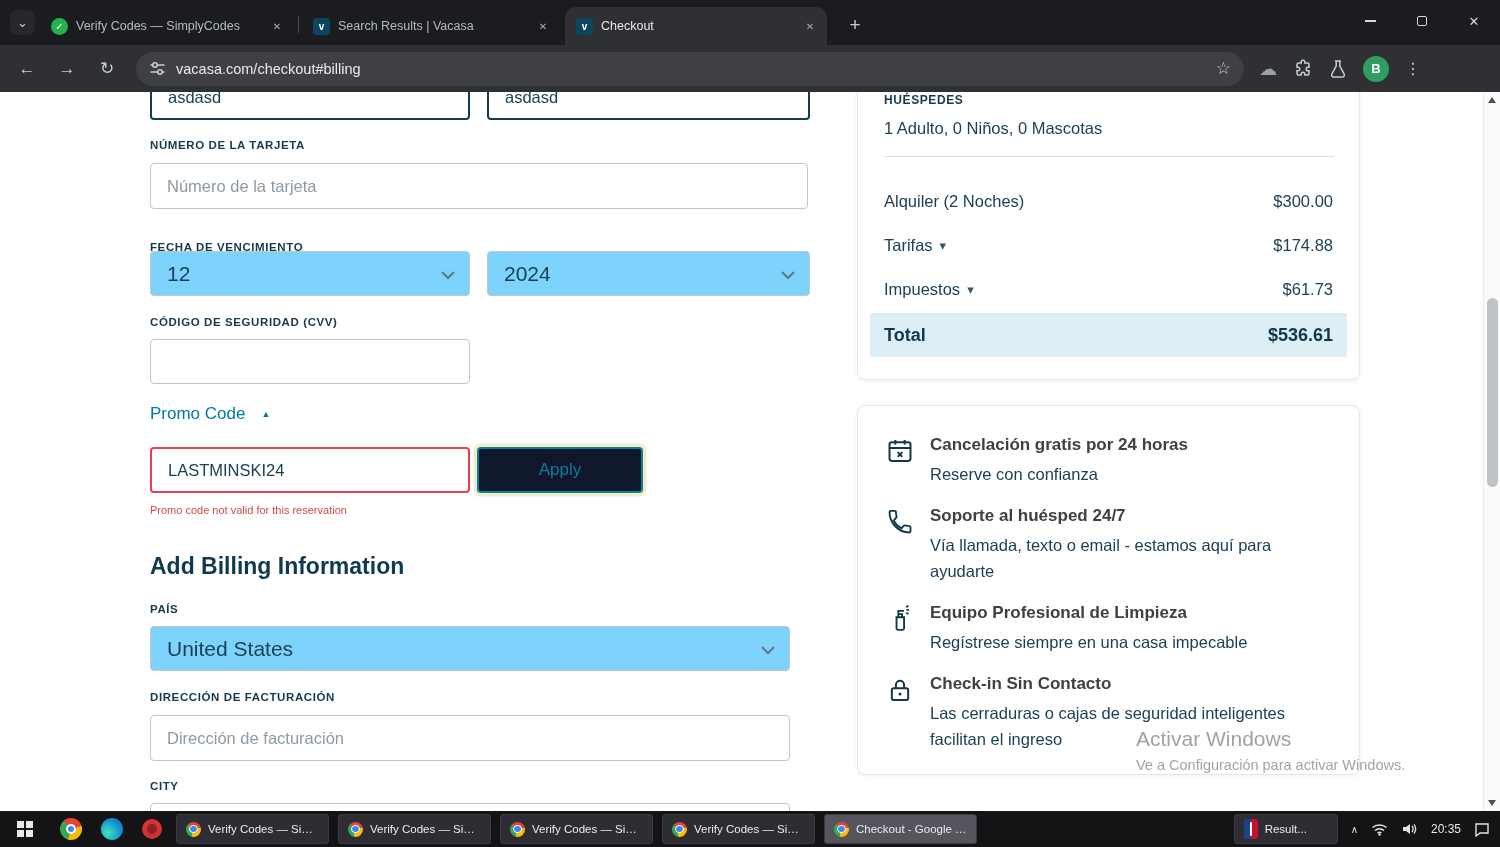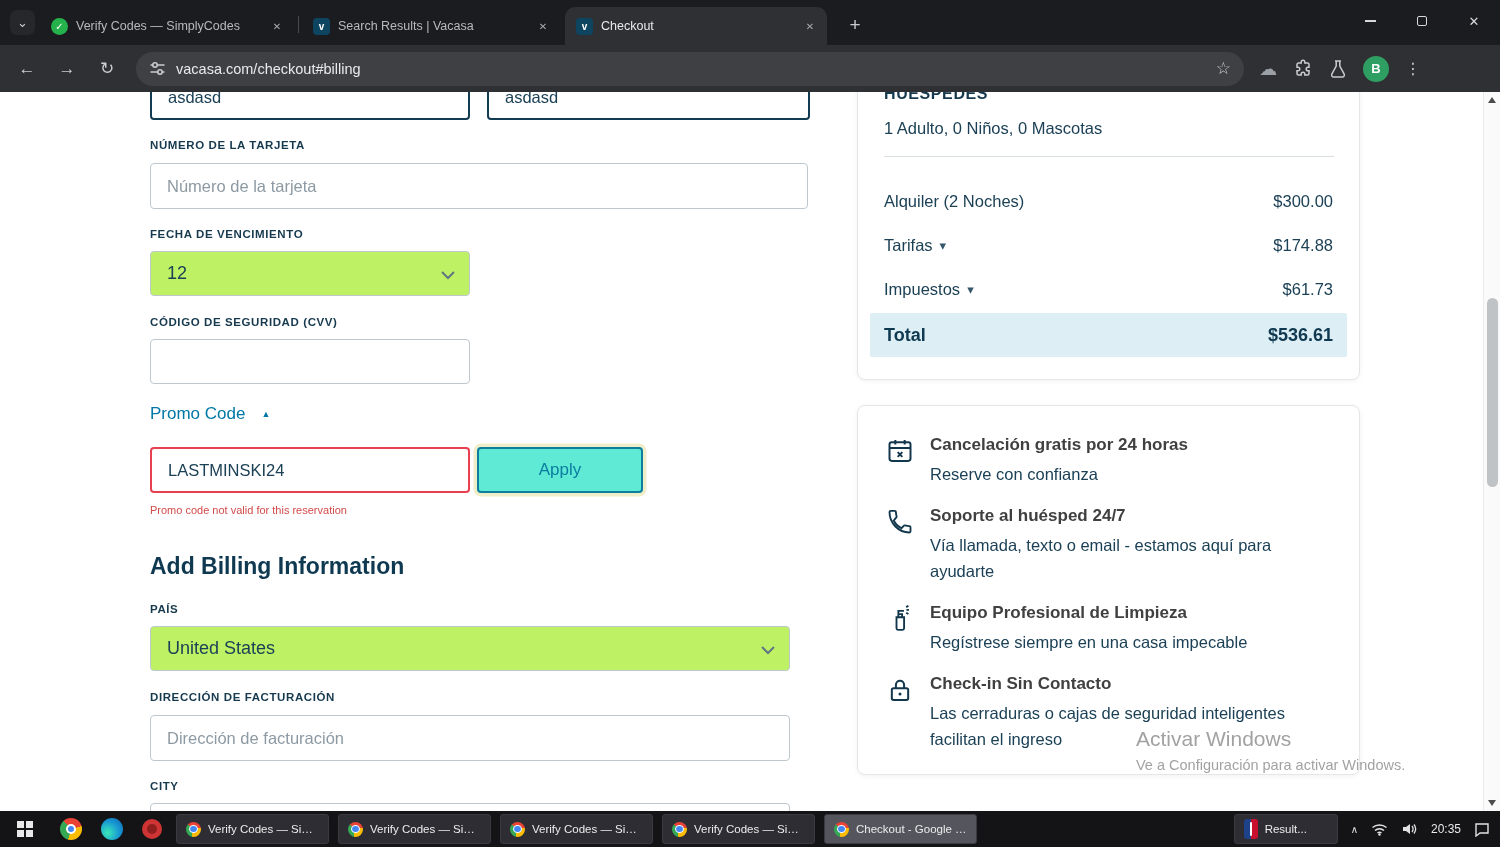--- a/index.html
+++ b/index.html
@@ -36,48 +36,48 @@
   .cloudi{color:#9aa0a6;font-size:18px;line-height:1;}
   .avatar{width:26px;height:26px;border-radius:50%;background:#2f9e63;color:#fff;font-size:13px;font-weight:bold;display:flex;align-items:center;justify-content:center;}
   .kebab{color:#c9ccd0;font-size:16px;}
 
   
   .page{position:absolute;top:92px;left:0;width:1500px;height:719px;background:#fff;overflow:hidden;}
   .flabel{position:absolute;font-size:11.5px;font-weight:bold;letter-spacing:.6px;color:#16394e;}
   .finput{position:absolute;height:46px;border:1px solid #bcc8ce;border-radius:4px;background:#fff;font-size:16.5px;color:#1c4156;padding:0 16px;font-family:inherit;outline:none;}
   .finput::placeholder{color:#8d9aa3;}
   .finput.filled{border:2px solid #123c52;}
-  .fselect{position:absolute;height:45px;border:1px solid #bcc8ce;border-radius:4px;background:#bef264;display:flex;align-items:center;padding:0 52px 0 16px;font-size:18px;color:#1c4156;}
+  .fselect{position:absolute;height:45px;border:1px solid #bcc8ce;border-radius:4px;background:#7dd3fc;display:flex;align-items:center;padding:0 52px 0 16px;font-size:21px;color:#1c4156;}
   .fselect svg{position:absolute;right:13px;top:18px;}
   #top-input-1{left:150px;top:-18px;width:320px;}
   #top-input-2{left:487px;top:-18px;width:323px;}
   #card-label{left:150px;top:47px;}
   #card-input{left:150px;top:71px;width:658px;}
-  #exp-label{left:150px;top:136px;}
+  #exp-label{left:150px;top:149px;}
   #month-select{left:150px;top:159px;width:320px;}
   #year-select{left:487px;top:159px;width:323px;}
   #cvv-label{left:150px;top:224px;}
   #cvv-input{left:150px;top:247px;width:320px;height:45px;}
   .promo-toggle{position:absolute;left:150px;top:312px;color:#0077a7;font-size:17px;display:flex;align-items:center;gap:16px;cursor:pointer;}
   .promo-toggle .caret{font-size:9px;}
   #promo-input{left:150px;top:355px;width:320px;border:2px solid #e8404e;}
-  #apply-btn{position:absolute;left:477px;top:355px;width:166px;height:46px;background:#5eead4;border:2px solid #0c7e9e;border-radius:4px;color:#0b7da0;font-size:17px;font-family:inherit;box-shadow:0 0 0 3.5px #f0eec9;cursor:pointer;}
+  #apply-btn{position:absolute;left:477px;top:355px;width:166px;height:46px;background:#0f172a;border:2px solid #0c7e9e;border-radius:4px;color:#0b7da0;font-size:17px;font-family:inherit;box-shadow:0 0 0 3.5px #f0eec9;cursor:pointer;}
   #promo-error{position:absolute;left:150px;top:412px;font-size:11px;color:#d34a4a;}
   #billing-heading{position:absolute;left:150px;top:461px;font-size:23px;font-weight:800;color:#0f3950;}
   #country-label{left:150px;top:511px;}
   #country-select{left:150px;top:534px;width:640px;}
   #address-label{left:150px;top:599px;}
   #address-input{left:150px;top:623px;width:640px;}
   #city-label{left:150px;top:688px;}
   #city-input{left:150px;top:711px;width:640px;}
 
   
   .card{position:absolute;background:#fff;border:1px solid #e3e7ea;border-radius:8px;box-shadow:0 1px 5px rgba(0,0,0,.06);}
   #summary-card{left:857px;top:-34px;width:503px;height:322px;}
-  .guests-label{position:absolute;left:26px;top:26px;font-size:16px;font-weight:bold;letter-spacing:.6px;color:#16394e;}
+  .guests-label{position:absolute;left:26px;top:34px;font-size:12px;font-weight:bold;letter-spacing:.6px;color:#16394e;}
   .guests-value{position:absolute;left:26px;top:60px;font-size:16.5px;color:#1c4156;}
   .divider{position:absolute;left:26px;top:97px;width:450px;height:1px;background:#d9dee1;}
   .srow{position:absolute;left:26px;right:26px;display:flex;justify-content:space-between;font-size:16.5px;color:#1c4156;}
   .srow .rlabel{display:flex;align-items:center;gap:7px;}
   .srow .rcaret{font-size:13px;color:#35566b;}
   #srow-1{top:133px;} #srow-2{top:177px;} #srow-3{top:221px;}
   .total-row{position:absolute;left:12px;right:12px;top:254px;height:44px;background:#ddeef5;display:flex;align-items:center;justify-content:space-between;padding:0 14px;font-size:18px;font-weight:bold;color:#0f3950;border-radius:2px;}
 
   #benefits-card{left:857px;top:313px;width:503px;height:370px;}
   .b-item{position:absolute;left:26px;right:20px;}
@@ -198,20 +198,26 @@
     <div class="flabel" id="card-label">NÚMERO DE LA TARJETA</div>
     <input class="finput" id="card-input" placeholder="Número de la tarjeta" style="">
 
     <div class="flabel" id="exp-label">FECHA DE VENCIMIENTO</div>
     <div class="fselect" id="month-select">
       <span>12</span>
       <svg width="16" height="10" viewBox="0 0 16 10">
           <path d="M2 2l6 6 6-6" fill="none" stroke="#5f7683" stroke-width="2"></path>
         </svg>
     </div>
+    <div class="fselect" id="year-select">
+      <span>2024</span>
+      <svg width="16" height="10" viewBox="0 0 16 10">
+          <path d="M2 2l6 6 6-6" fill="none" stroke="#5f7683" stroke-width="2"></path>
+        </svg>
+    </div>
 
     <div class="flabel" id="cvv-label">CÓDIGO DE SEGURIDAD (CVV)</div>
     <input class="finput" id="cvv-input" style="">
 
     <div class="promo-toggle">
       <span>Promo Code</span>
       <span class="caret">▲</span>
     </div>
     <input class="finput" id="promo-input" value="LASTMINSKI24" style="">
     <button id="apply-btn">Apply</button>

